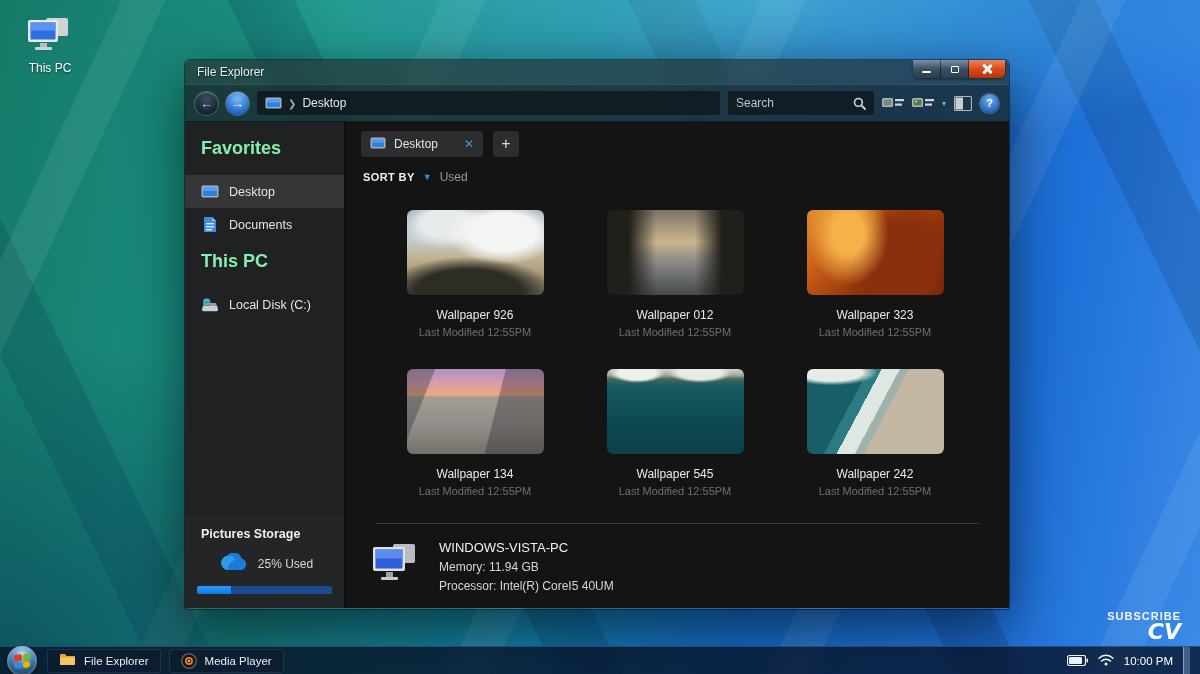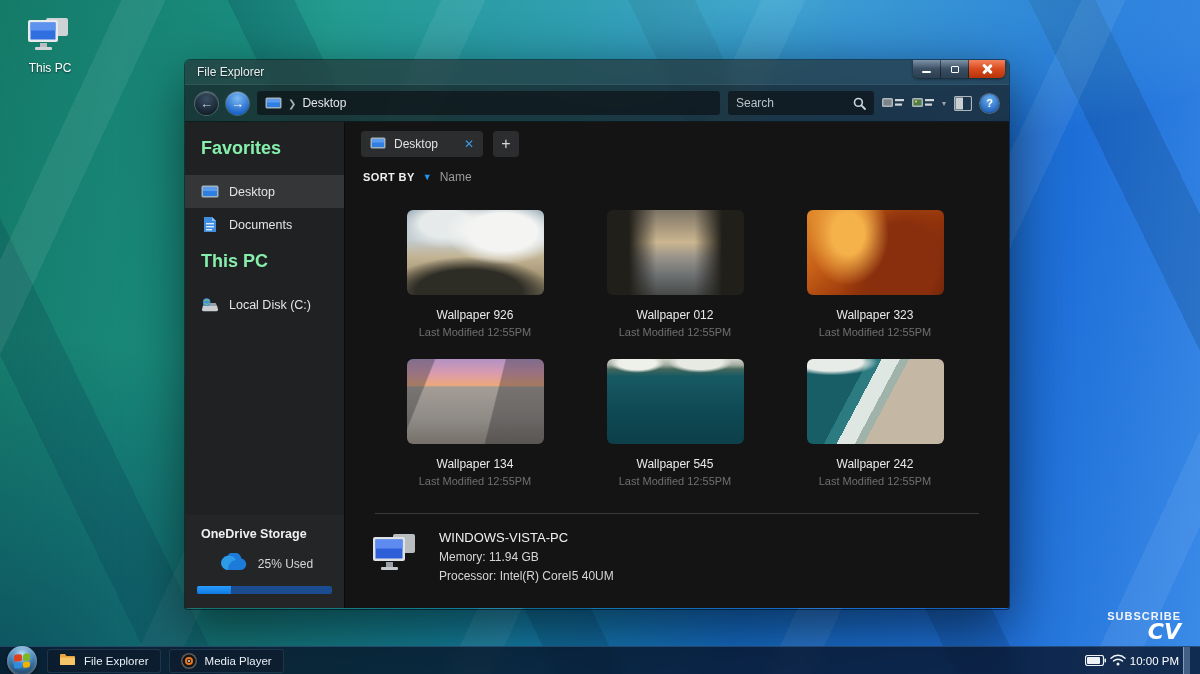--- a/index.html
+++ b/index.html
@@ -92,21 +92,21 @@
   .tab-add { width:26px; height:26px; background:#2b2d2f; border-radius:4px; color:#d9d9d9;
     font-size:16px; display:flex; align-items:center; justify-content:center; cursor:pointer; }
 
   
   .sortrow { display:flex; align-items:center; gap:8px; margin:13px 0 0 2px; }
   .sort-lbl { color:#f0f0f0; font-size:11px; font-weight:bold; letter-spacing:.4px; }
   .sort-caret { color:#2196f3; font-size:9px; cursor:pointer; }
   .sort-val { color:#9a9a9a; font-size:12px; cursor:pointer; }
 
   
-  .grid { display:grid; grid-template-columns:repeat(3, 200px); margin:26px 0 8px 14px; row-gap:21px; }
+  .grid { display:grid; grid-template-columns:repeat(3, 200px); margin:26px 0 8px 14px; row-gap:31px; }
   .card { width:200px; text-align:center; cursor:pointer; }
   .thumb { width:137px; height:85px; margin:0 auto; border-radius:6px; }
   .fname { color:#eaeaea; font-size:12px; margin-top:13px; }
   .fmod { color:#6f6f6f; font-size:11px; margin-top:4px; }
 
   .t926 { background:
     radial-gradient(80px 45px at 70% 26%, #f4f5f3 0 42%, rgba(244,245,243,0) 72%),
     radial-gradient(66px 36px at 28% 16%, #e6eaea 0 38%, transparent 70%),
     radial-gradient(110px 46px at 45% 96%, #2d2c25 0 48%, transparent 76%),
     linear-gradient(180deg, #8fa3b0 0%, #c2cdd2 34%, #c2b394 55%, #a89877 76%, #6b6351 100%); }
@@ -141,21 +141,21 @@
     display:flex; align-items:center; border-top:1px solid rgba(90,140,200,.35); }
   .orb { width:30px; height:30px; margin:0 10px 0 7px; border-radius:50%; position:relative; cursor:pointer;
     background:radial-gradient(circle at 50% 28%, #bfe2f8, #3f7fb4 45%, #123250 80%);
     box-shadow:inset 0 0 4px rgba(255,255,255,.6), 0 1px 3px rgba(0,0,0,.6); }
   .orb .flag { position:absolute; left:7px; top:8px; width:16px; height:14px; transform:skewY(-5deg);
     display:grid; grid-template-columns:1fr 1fr; grid-template-rows:1fr 1fr; gap:1px; }
   .orb .flag i { border-radius:2px; }
   .task-btn { display:flex; align-items:center; gap:8px; height:24px; padding:0 12px; margin-right:8px;
     background:rgba(15,28,46,.72); border-radius:3px; cursor:pointer; box-shadow:inset 0 0 0 1px rgba(120,160,210,.18); }
   .task-btn span { color:#e8eef4; font-size:11.5px; }
-  .tray { margin-left:auto; display:flex; align-items:center; gap:4px; padding-right:10px; }
+  .tray { margin-left:auto; display:flex; align-items:center; gap:10px; padding-right:10px; }
   .tray .clock { color:#fff; font-size:11.5px; }
   .show-desktop { width:7px; height:28px; background:rgba(160,190,220,.35); border-left:1px solid rgba(200,220,240,.5); cursor:pointer; }
 
   
   .watermark { position:absolute; right:19px; bottom:32px; text-align:right; }
   .wm1 { color:#f2f4f6; font-size:11px; font-weight:bold; letter-spacing:1px; }
   .wm2 { color:#fff; font-size:22px; font-weight:bold; font-style:italic; line-height:20px; font-family:"DejaVu Sans", sans-serif; }
 
   .mp-icon { width:16px; height:16px; border-radius:50%; background:#141414;
     box-shadow:inset 0 0 0 1.5px #5a5a5a; position:relative; }
@@ -293,21 +293,21 @@
                 <path d="M2 9 h15 l1 4 a1.5 1.5 0 0 1 -1.5 1.5 h-14 a1.5 1.5 0 0 1 -1.5 -1.5 z" fill="#c9ced2"></path>
                 <path d="M2 9 h15 l-1.5 -3 h-12 z" fill="#9aa1a6"></path>
                 <circle cx="6" cy="5" r="4" fill="#3f8de0"></circle>
                 <path d="M3.2 4 a4 4 0 0 1 5.6 0 M3.2 6 a4 4 0 0 0 5.6 0" stroke="#7ec06e" stroke-width="1.1" fill="none"></path>
               </svg>
           </span>
           <span>Local Disk (C:)</span>
         </div>
 
         <div class="onedrive">
-          <div class="od-title">OneDrive Storage</div>
+          <div class="od-title">Pictures Storage</div>
           <div class="od-row">
             <span>
               <svg width="28" height="18" viewBox="0 0 28 18">
                   <path d="M8 17 a7 7 0 0 1 -1 -13.9 a8 8 0 0 1 14.5 2.4 a5.8 5.8 0 0 1 -1 11.5 z" fill="#1c7ad8"></path>
                   <path d="M8 17 a7 7 0 0 1 -1 -13.9 a8 8 0 0 1 9 4 a9 9 0 0 0 -8 9.9 z" fill="#2e9be8"></path>
                 </svg>
             </span>
             <span>25% Used</span>
           </div>
           <div class="od-bar">
@@ -331,21 +331,21 @@
             <span class="tclose">✕</span>
           </div>
           <div class="tab-add">
             <span>+</span>
           </div>
         </div>
 
         <div class="sortrow">
           <span class="sort-lbl">SORT BY</span>
           <span class="sort-caret">▼</span>
-          <span class="sort-val">Name</span>
+          <span class="sort-val">Used</span>
         </div>
 
         <div class="grid">
           <div class="card">
             <div class="thumb t926"></div>
             <div class="fname">Wallpaper 926</div>
             <div class="fmod">Last Modified 12:55PM</div>
           </div>
           <div class="card">
             <div class="thumb t012"></div>

